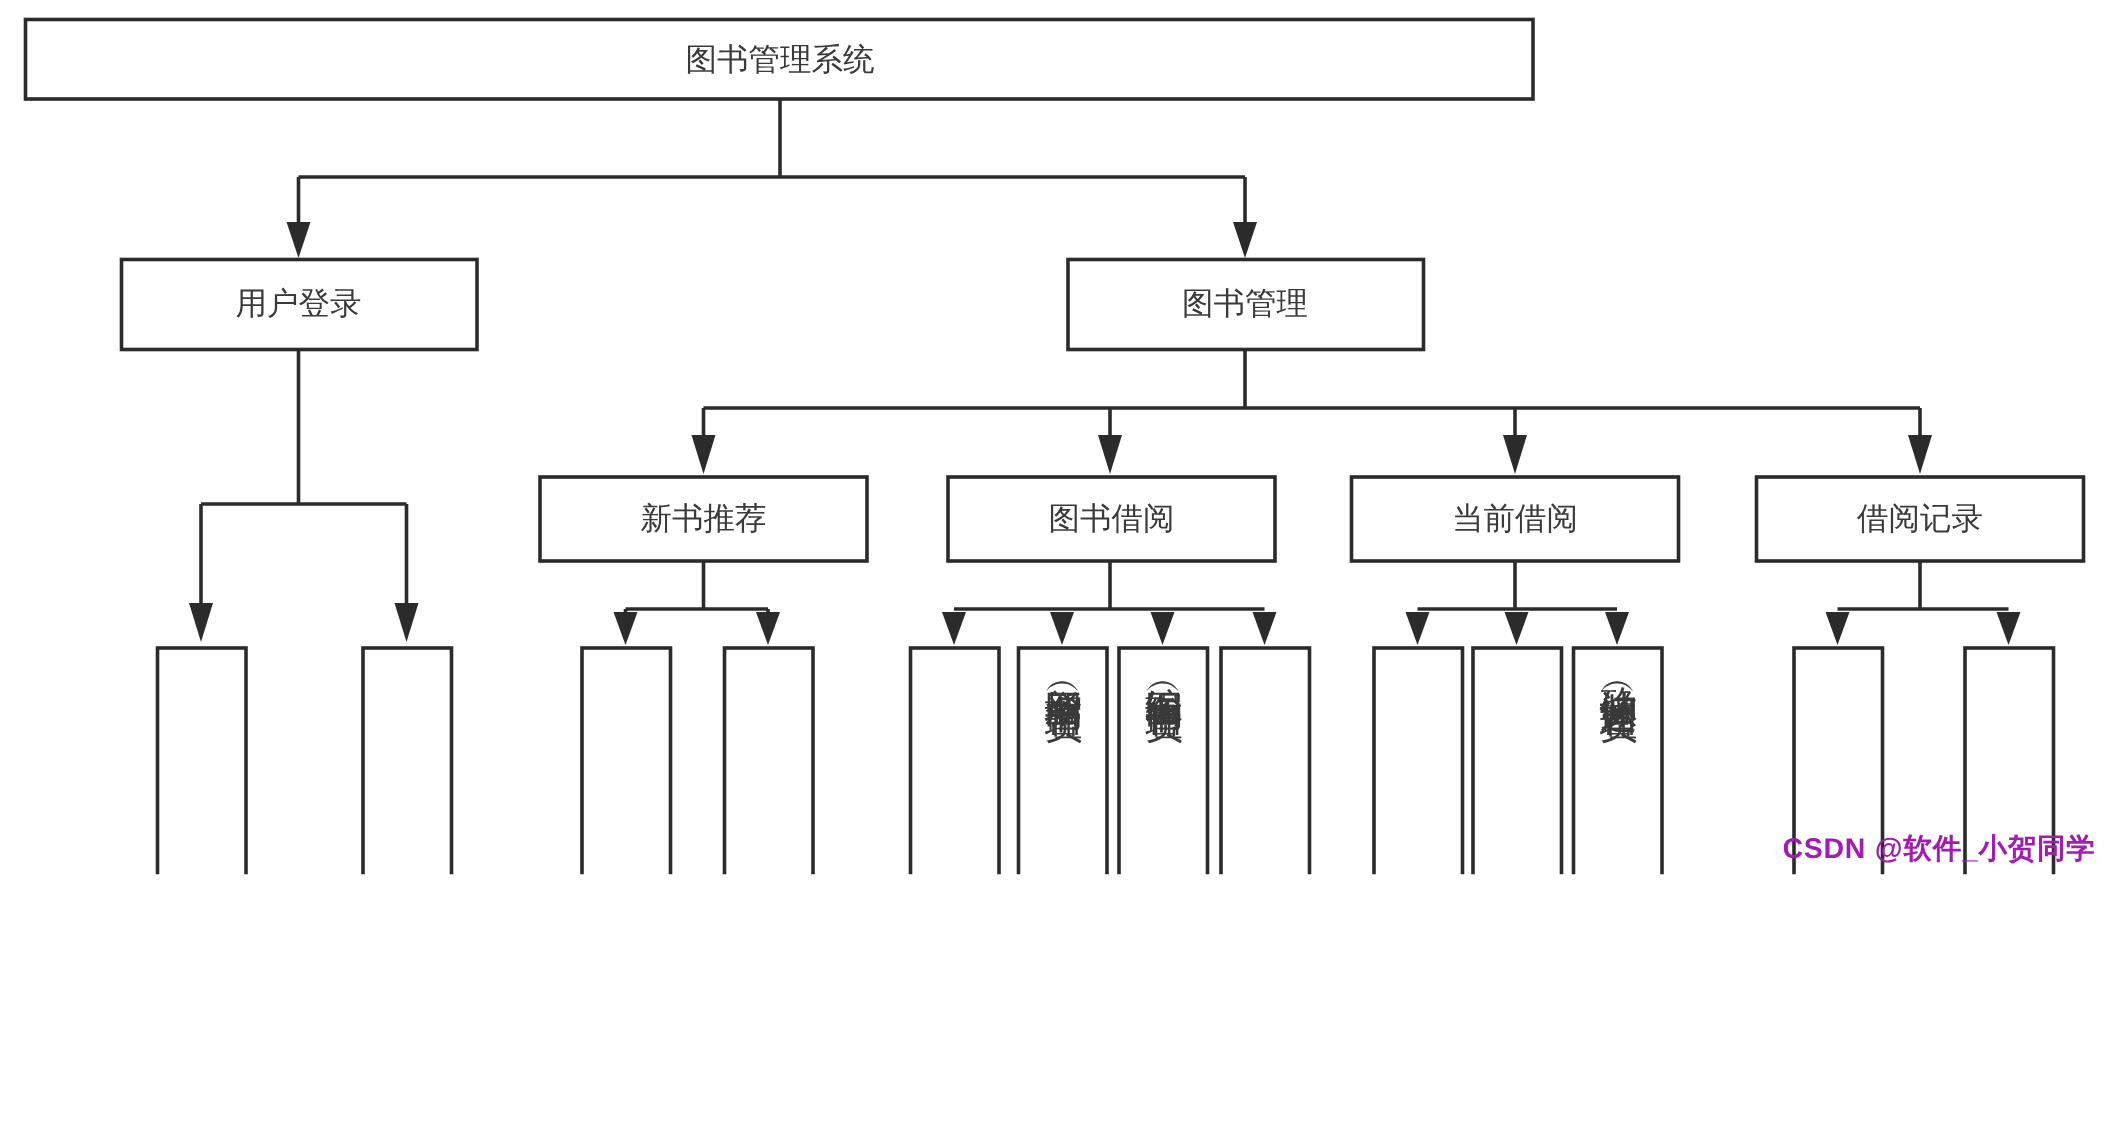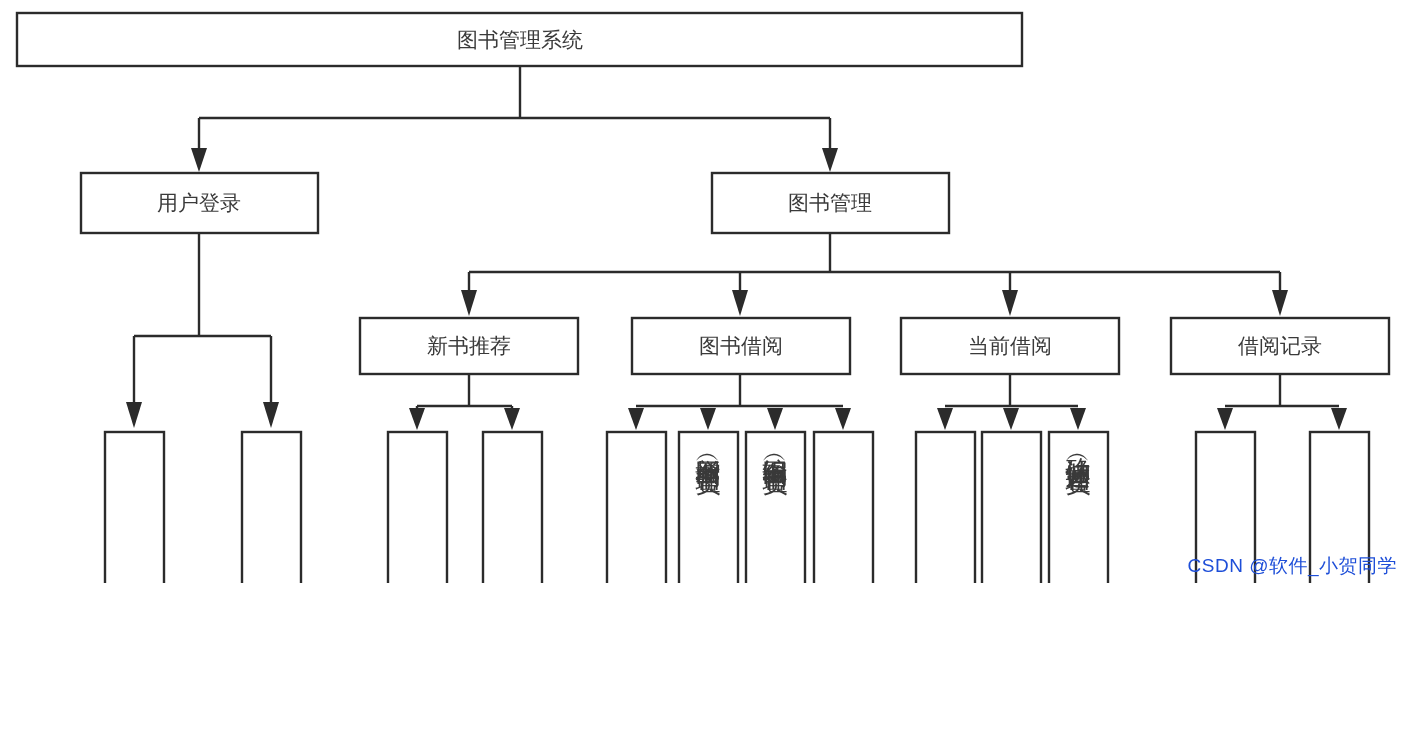--- a/index.html
+++ b/index.html
@@ -62,23 +62,24 @@
     letter-spacing: 2px;
     color: #3a3a3a;
     white-space: nowrap;
   }
   .watermark {
     position: absolute;
     right: 8px;
     bottom: 4px;
     font-family: "Liberation Sans", "DejaVu Sans", sans-serif;
     font-size: 19px;
-    color: #1d4ed8;
+    color: #a21caf;
     letter-spacing: 0.5px;
     white-space: nowrap;
+    font-weight: bold;
   }
 </style>
 </head>
 <body>
 
 <div id="stage">
 
   <svg id="diagram-svg" viewBox="0 0 1405 747" xmlns="http://www.w3.org/2000/svg">
 
     <g>

